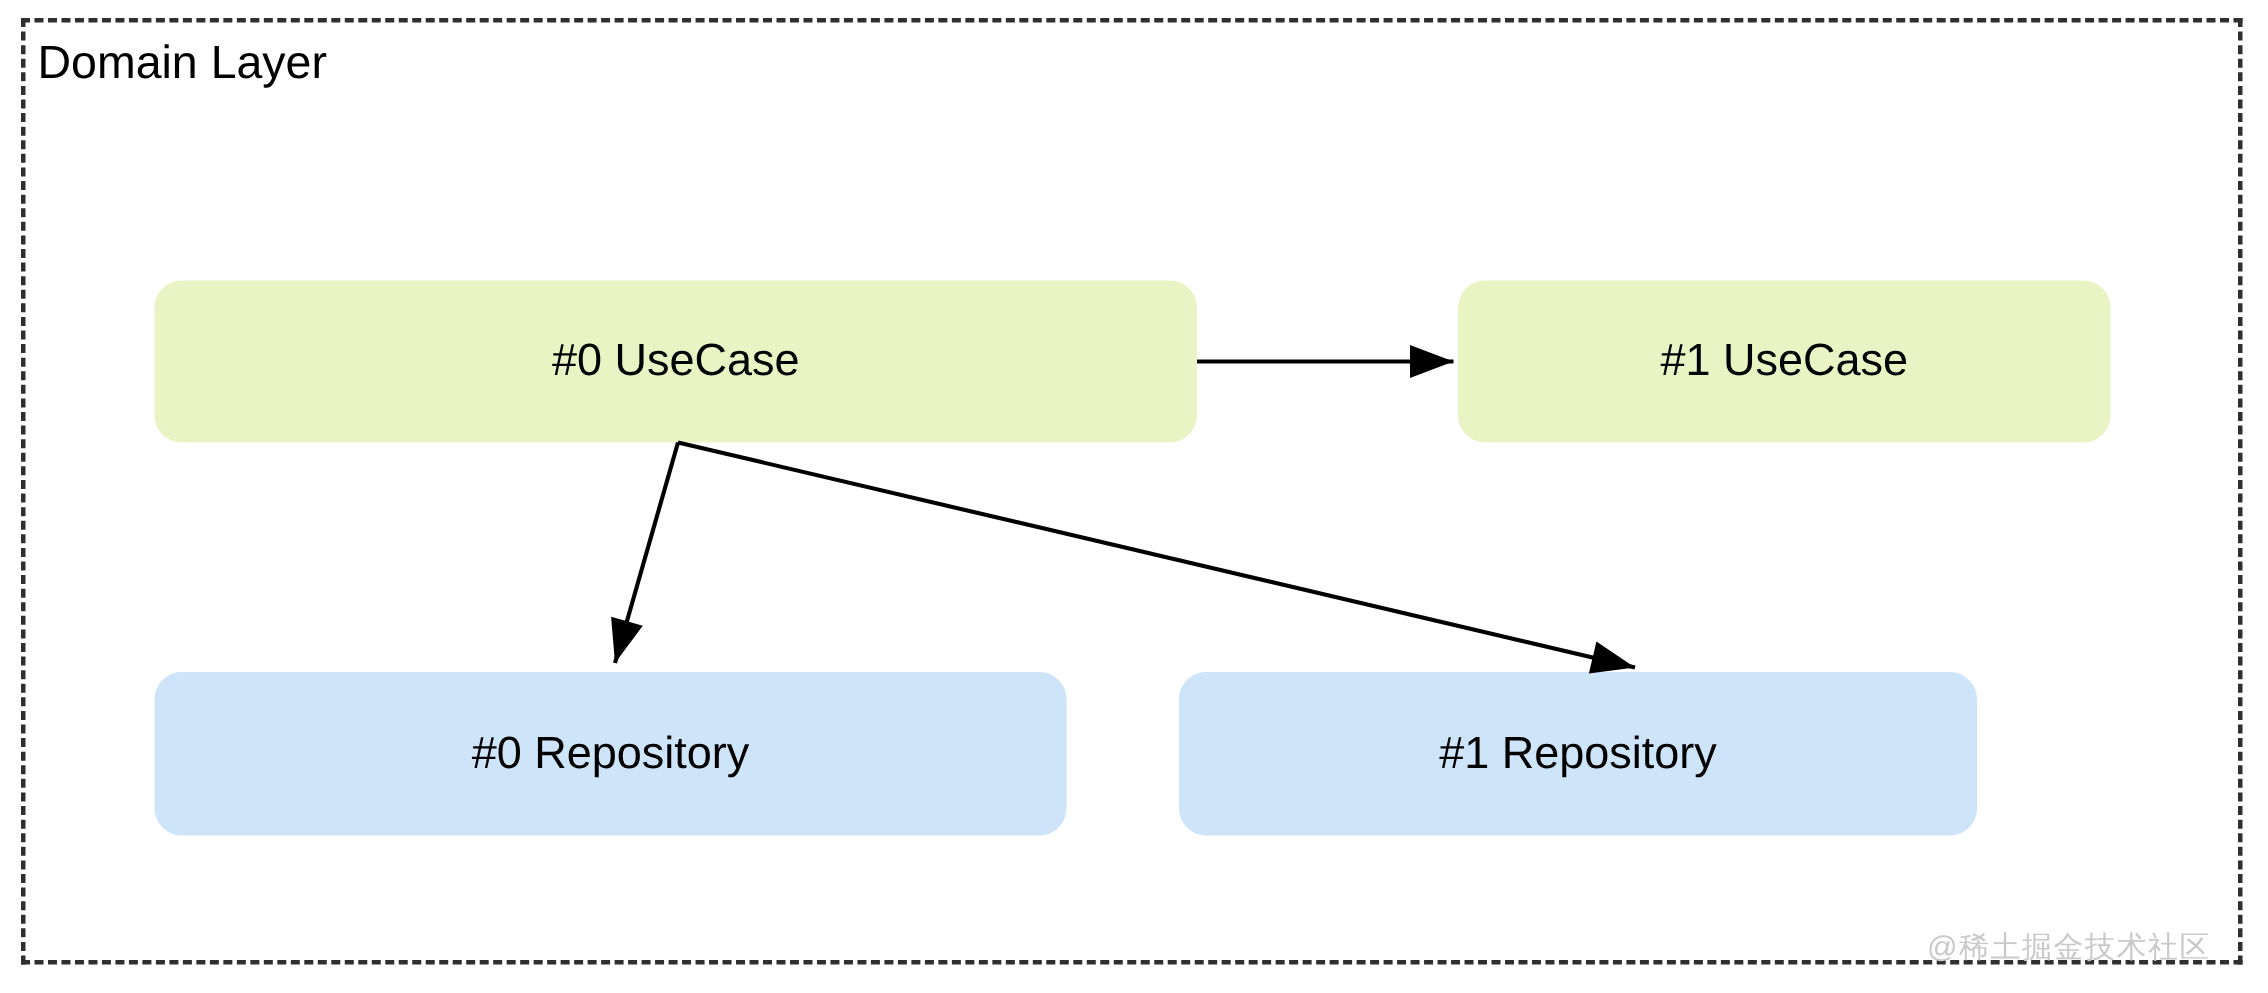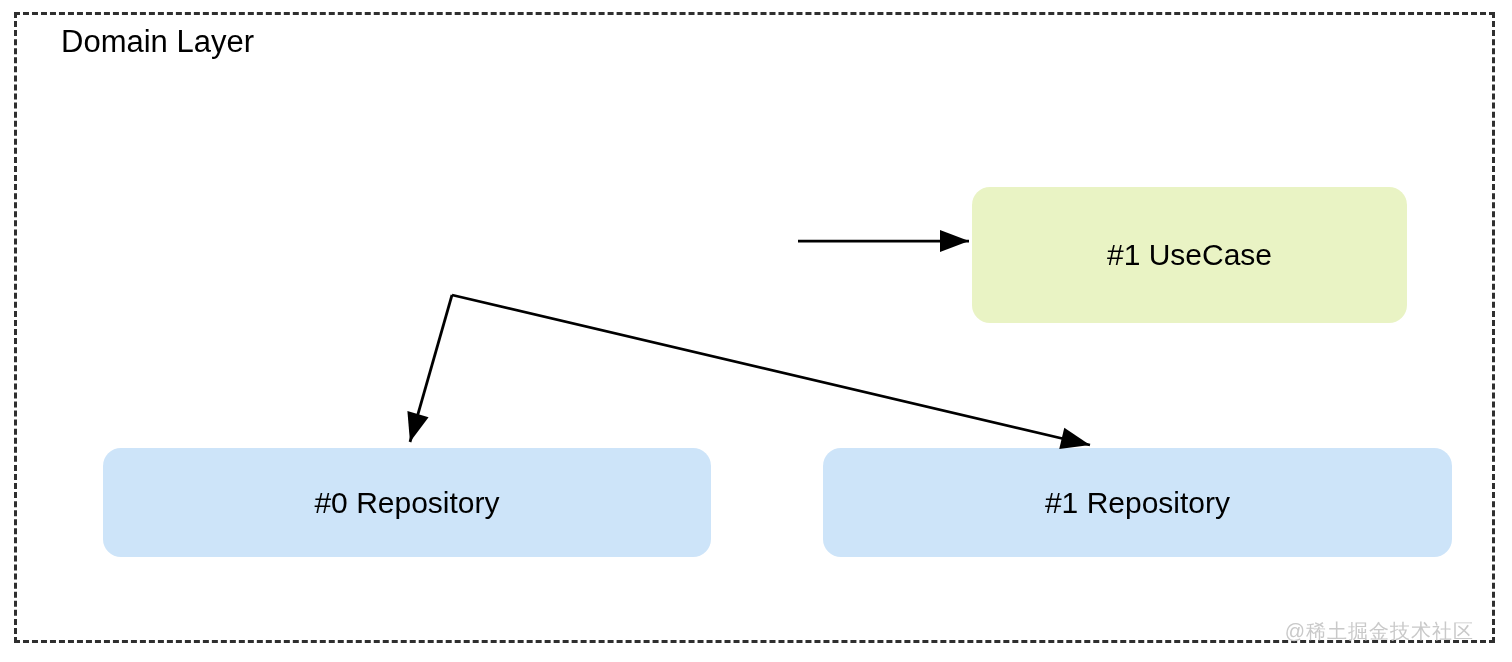--- a/index.html
+++ b/index.html
@@ -26,40 +26,39 @@
     width:1481px;height:631px;
     border:3px dashed var(--frame-border);
   }
   .frame-title{
     position:absolute;
     left:25px;top:25px;
     font-size:31px;
     line-height:1.1;
     color:var(--text);
     white-space:nowrap;
-    margin-left:36px;
   }
   .node{
     position:absolute;
     display:flex;
     align-items:center;
     justify-content:center;
     border-radius:18px;
   }
   .node .node-label{
     font-size:30px;
     color:var(--text);
     white-space:nowrap;
   }
   .usecase{background:var(--usecase-fill);}
   .repository{background:var(--repository-fill);}
   #node-usecase0{left:103px;top:187px;width:695px;height:108px;}
-  #node-usecase1{left:972px;top:187px;width:435px;height:136px;}
+  #node-usecase1{left:972px;top:187px;width:435px;height:108px;}
   #node-repo0{left:103px;top:448px;width:608px;height:109px;align-items:center;}
-  #node-repo1{left:823px;top:448px;width:629px;height:109px;}
+  #node-repo1{left:786px;top:448px;width:532px;height:109px;}
   .edges{
     position:absolute;
     left:0;top:0;
     width:1512px;height:662px;
     pointer-events:none;
   }
   .edges line{
     stroke:var(--arrow);
     stroke-width:2.75;
   }
@@ -77,20 +76,23 @@
 </style>
 </head>
 <body>
 
 <div class="canvas">
 
   <div class="frame"></div>
 
   <div class="frame-title">Domain Layer</div>
 
+  <div class="node usecase" id="node-usecase0">
+    <span class="node-label">#0 UseCase</span>
+  </div>
 
   <div class="node usecase" id="node-usecase1">
     <span class="node-label">#1 UseCase</span>
   </div>
 
   <div class="node repository" id="node-repo0">
     <span class="node-label">#0 Repository</span>
   </div>
 
   <div class="node repository" id="node-repo1">

